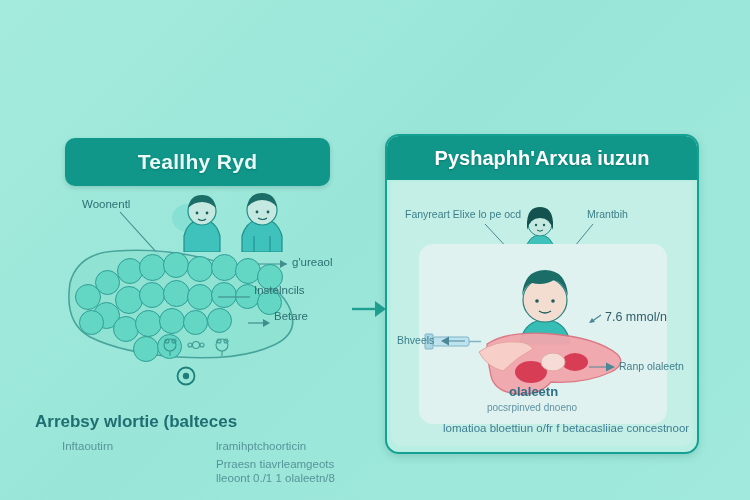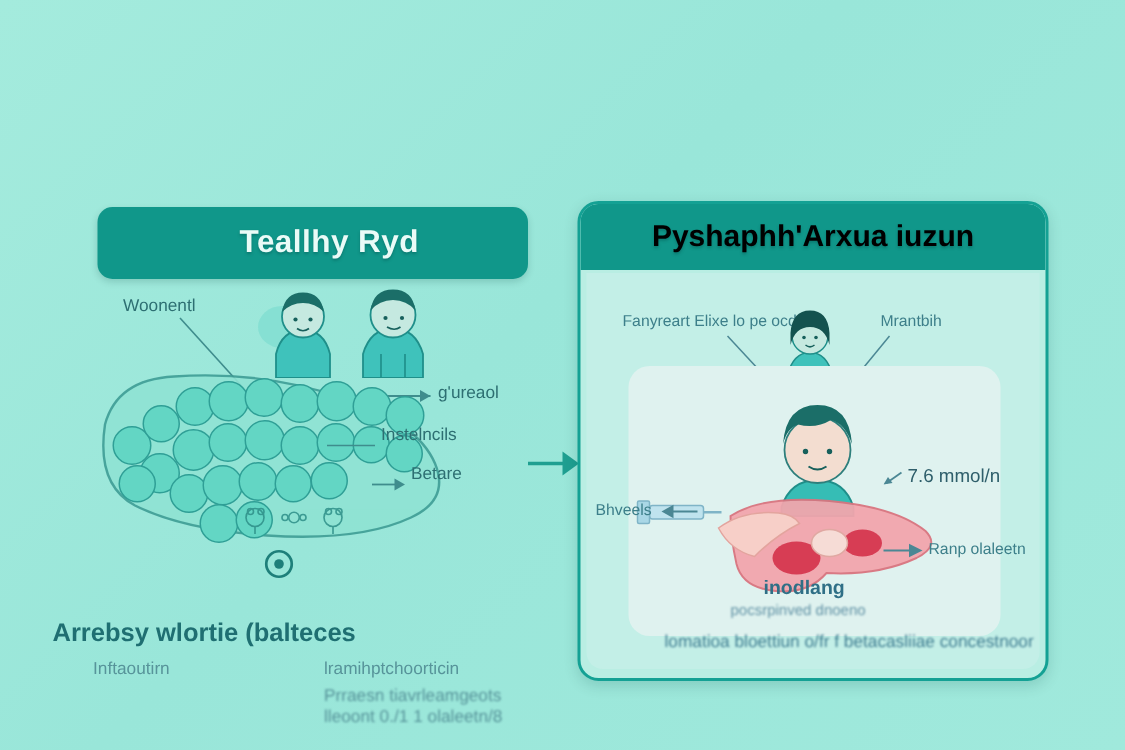--- a/index.html
+++ b/index.html
@@ -33,21 +33,20 @@
     left: 45px;
     top: 8px;
     width: 265px;
     height: 48px;
     background: #10978a;
     border-radius: 10px;
     display: flex;
     align-items: center;
     justify-content: center;
     box-shadow: 0 2px 5px rgba(0,60,55,.18);
-    padding-left: 22px;
   }
   .pill-header .title {
     color: #eafbf7;
     font-size: 21px;
     font-weight: bold;
     letter-spacing: .3px;
     text-shadow: 0 1px 2px rgba(0,70,65,.35);
   }
 
   .lp-label {
@@ -103,21 +102,21 @@
     top: 0;
     width: 100%;
     height: 44px;
     background: #10978a;
     border-radius: 11px 11px 0 0;
     display: flex;
     align-items: center;
     justify-content: center;
   }
   #right-header .title {
-    color: #000000;
+    color: #ffffff;
     font-size: 20px;
     font-weight: bold;
     text-shadow: 0 1px 2px rgba(0,70,65,.35);
   }
   #right-body {
     position: absolute;
     left: 4px;
     top: 46px;
     width: 302px;
     height: 264px;
@@ -303,21 +302,21 @@
   </div>
 
   <div id="right-panel">
 
     <div id="right-header">
       <span class="title blur-txt">Pyshaphh'Arxua iuzun</span>
     </div>
 
     <div id="right-body">
 
-      <span class="rp-label blur-txt" style="left:24px; top:26px;">Fanyreart Elixe lo pe ocd</span>
+      <span class="rp-label blur-txt" style="left:14px; top:26px;">Fanyreart Elixe lo pe ocd</span>
       <span class="rp-label blur-txt" style="left:196px; top:26px;">Mrantbih</span>
 
       <svg style="position:absolute; left:80px; top:36px;" width="140" height="70">
         <line x1="14" y1="6" x2="66" y2="62" stroke="#4b8794" stroke-width="1"></line>
         <line x1="122" y1="6" x2="76" y2="62" stroke="#4b8794" stroke-width="1"></line>
       </svg>
 
       <svg style="position:absolute; left:124px; top:22px;" width="50" height="50">
         <path d="M10,46 q4,-15 15,-15 q11,0 15,15 l0,4 l-30,0 z" fill="#3fc2bb" stroke="#1f8f8a" stroke-width="1"></path>
         <circle cx="25" cy="20" r="12" fill="#c5e9e0" stroke="#1f8f8a" stroke-width="1"></circle>
@@ -364,18 +363,18 @@
         <path d="M28,7 l-9,-4.5 l0,9 z" fill="#4b8794"></path>
       </svg>
       <span class="rp-label blur-txt" style="left:228px; top:178px;">Ranp olaleetn</span>
 
       <svg style="position:absolute; left:198px; top:130px;" width="16" height="14">
         <path d="M2,10 l10,-7" stroke="#4b8794" stroke-width="1.2"></path>
         <path d="M0,11 l6,-1 l-3,-4 z" fill="#4b8794"></path>
       </svg>
       <span class="rp-value blur-txt" style="left:214px; top:128px;">7.6 mmol/n</span>
 
-      <span class="caption-strong blur-txt" style="left:118px; top:202px;">inodlang</span>
+      <span class="caption-strong blur-txt" style="left:118px; top:202px;">olaleetn</span>
       <span class="caption-sub blur-more" style="left:96px; top:220px;">pocsrpinved dnoeno</span>
       <span class="caption-foot blur-more" style="left:28px; top:240px;">lomatioa bloettiun o/fr f betacasliiae concestnoor</span>
     </div>
   </div>
 </div>
 
 </body></html>

